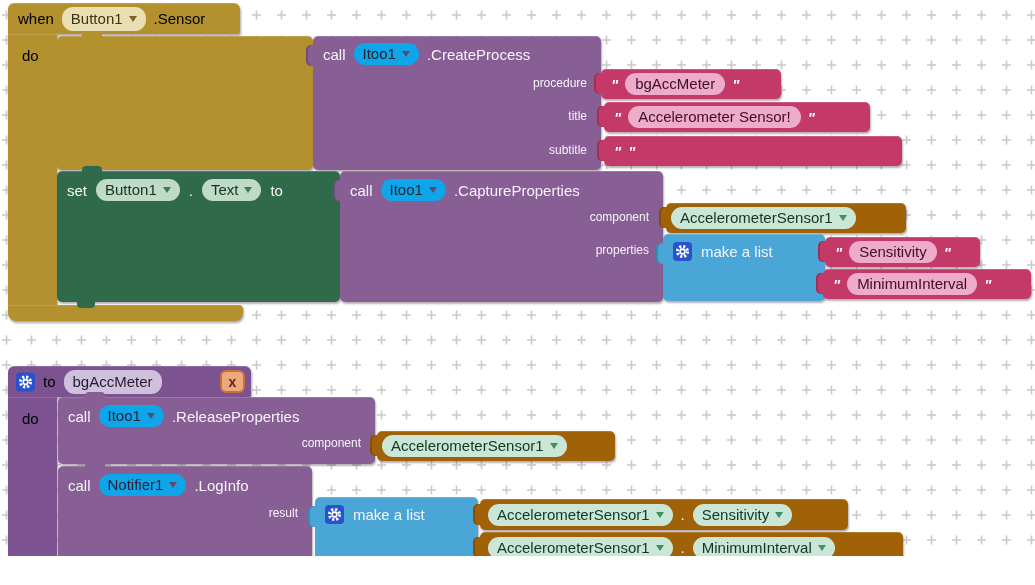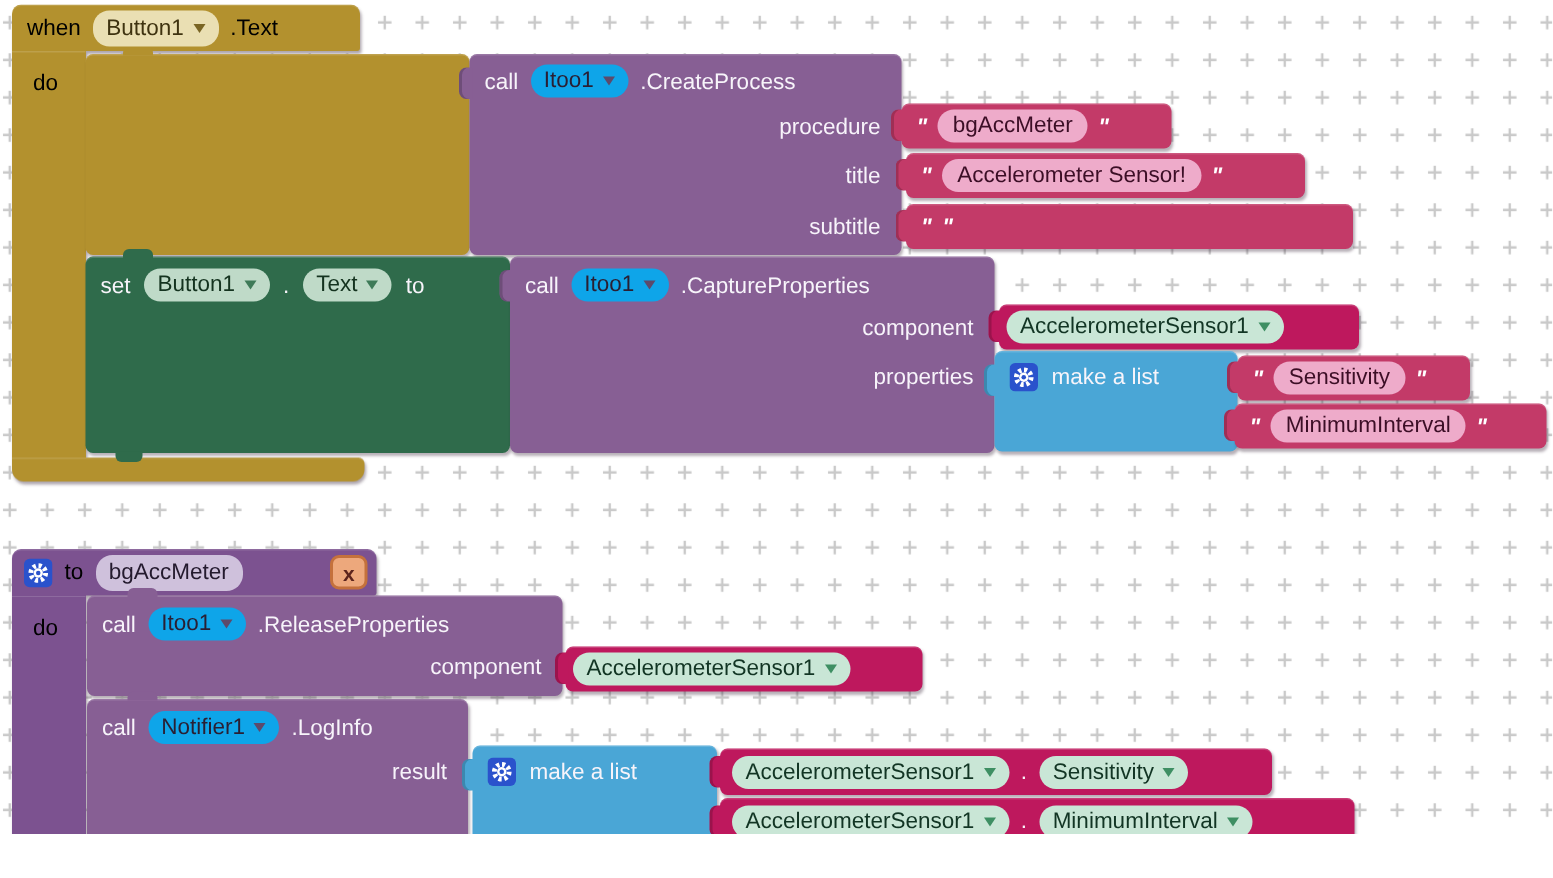--- a/index.html
+++ b/index.html
@@ -16,24 +16,24 @@
   }
   .part{position:absolute;box-shadow:inset 0 1px 0 rgba(255,255,255,.14);}
   .cblock{position:absolute;left:0;top:0;z-index:1;filter:drop-shadow(1px 2px 1px rgba(50,30,50,.4));}
   .z2{z-index:2}.z3{z-index:3}
   .gold{background-color:#b3912e}
   .green{background-color:#2f6b4b}
   .purple{background-color:#875f94}
   .purple2{background-color:#7c5290}
   .pinkb{background-color:#c33a68}
   .blueb{background-color:#4aa6d6}
-  .cgreen{background-color:#be185d}
+  .cgreen{background-color:#a16207}
   
   .row{display:flex;align-items:center;gap:8px;padding:0 10px;}
-  .plabel{position:absolute;right:14px;font-size:15px;color:#f7f3fa;}
+  .plabel{position:absolute;right:14px;font-size:12px;color:#f7f3fa;}
   .kw{font-size:15px}
   .bump-top{position:absolute;top:-5px;left:25px;width:20px;height:6px;background-color:inherit;border-radius:4px 4px 0 0;}
   .bump-bot{position:absolute;bottom:-6px;left:20px;width:18px;height:7px;background-color:inherit;border-radius:0 0 4px 4px;}
   .tab{position:absolute;left:-7px;top:5px;width:9px;height:21px;background-color:inherit;border-radius:5px 0 0 5px;box-shadow:inset 2px 0 0 rgba(0,0,0,.18);}
   
   .pill{display:inline-flex;align-items:center;gap:6px;border-radius:11px;padding:3px 9px 4px;font-size:15px;}
   .p-gold{background:#eadfb3;color:#3f3310}
   .p-purple{background:#0ea5e9;color:#2a1f33}
   .p-green{background:#bfdac8;color:#14331f}
   .p-cgreen{background:#c9e6d6;color:#123524}
@@ -68,21 +68,21 @@
   </svg>
 
   <div class="cblock">
     <div class="part gold" style="left:8px;top:3px;width:232px;height:31px;border-radius:6px 6px 2px 0;">
       <div class="row" style="height:31px;">
         <span class="kw">when</span>
         <span class="pill p-gold">
           <span>Button1</span>
           <span class="caret c-gold"></span>
         </span>
-        <span class="kw">.Text</span>
+        <span class="kw">.Sensor</span>
       </div>
     </div>
     <div class="part gold" style="left:8px;top:34px;width:49px;height:271px;">
       <span class="kw" style="position:absolute;left:14px;top:13px;">do</span>
     </div>
     <div class="part gold" style="left:8px;top:305px;width:235px;height:16px;border-radius:0 4px 8px 8px;"></div>
   </div>
 
   <div class="blk gold z2" style="left:57px;top:36px;width:256px;height:134px;">
     <div class="bump-top"></div>

